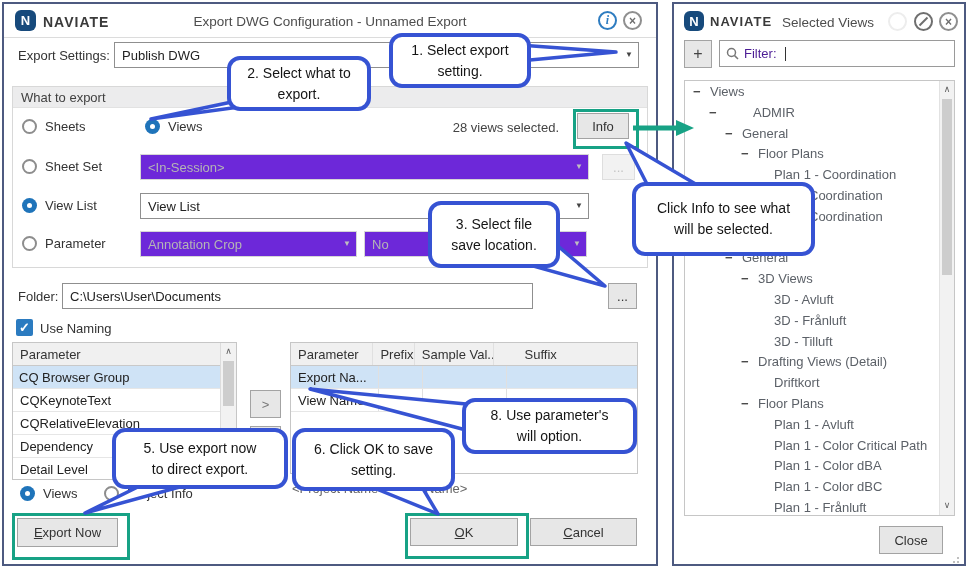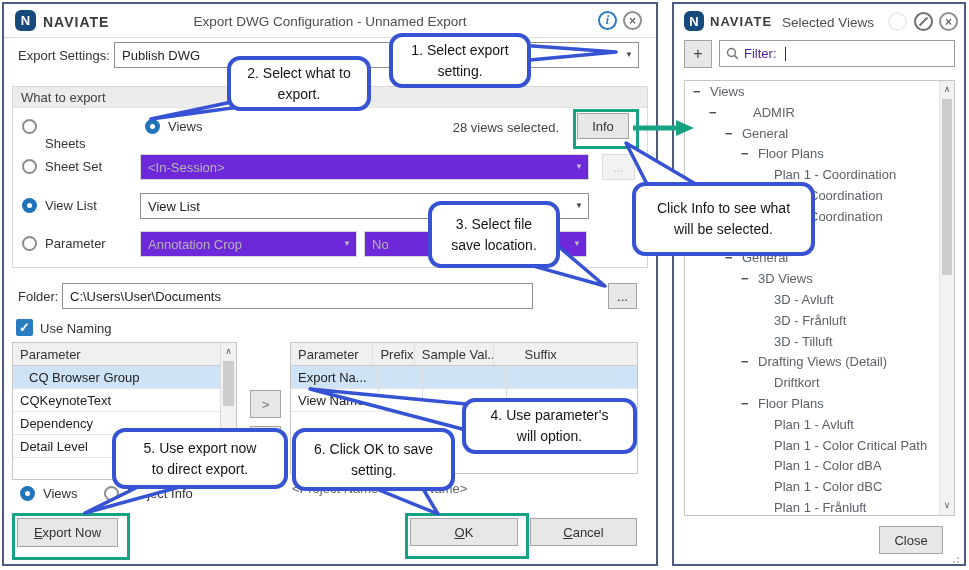--- a/index.html
+++ b/index.html
@@ -77,21 +77,21 @@
     <div class="combo" style="left:110px;top:38px;width:525px;height:26px;">
       <span>Publish DWG</span>
       <span class="arr">▼</span>
     </div>
 
     <div class="groupbox" style="left:8px;top:82px;width:636px;height:182px;">
       <div class="groupstrip">What to export</div>
     </div>
 
     <div class="radio off" style="left:18px;top:115px;"></div>
-    <div class="lbl" style="left:41px;top:132px;">Sheets</div>
+    <div class="lbl" style="left:41px;top:115px;">Sheets</div>
     <div class="radio on" style="left:141px;top:115px;"></div>
     <div class="lbl" style="left:164px;top:115px;">Views</div>
     <div class="lbl" style="left:430px;top:116px;width:125px;text-align:right;color:#444;">28 views selected.</div>
     <div class="btn" style="left:573px;top:109px;width:52px;height:26px;">Info</div>
     <div class="hl" style="left:569px;top:105px;width:60px;height:34px;"></div>
 
     <div class="radio off" style="left:18px;top:155px;"></div>
     <div class="lbl" style="left:41px;top:155px;">Sheet Set</div>
     <div class="combo disabled" style="left:136px;top:150px;width:449px;height:26px;">
       <span>&lt;In-Session&gt;</span>
@@ -122,22 +122,23 @@
       <span>C:\Users\User\Documents</span>
     </div>
     <div class="btn" style="left:604px;top:279px;width:29px;height:26px;">...</div>
 
     <div class="checkbox" style="left:12px;top:315px;">✓</div>
     <div class="lbl" style="left:36px;top:317px;">Use Naming</div>
 
     <div class="tbl" style="left:8px;top:338px;width:225px;height:138px;">
       <div class="thead" style="height:22px;padding-left:7px;">Parameter</div>
       <div id="param-list">
-          <div class="trow sel" style="height: 23px; padding-left: 16px; width: 209px; box-sizing: border-box;">CQ Browser Group</div>
+          <div class="trow sel" style="height: 23px; padding-left: 6px; width: 209px; box-sizing: border-box;">CQ Browser Group</div>
           <div class="trow" style="height: 23px; padding-left: 7px; width: 209px; box-sizing: border-box;">CQKeynoteText</div>
+          <div class="trow" style="height: 23px; padding-left: 7px; width: 209px; box-sizing: border-box;">CQRelativeElevation</div>
           <div class="trow" style="height: 23px; padding-left: 7px; width: 209px; box-sizing: border-box;">Dependency</div>
           <div class="trow" style="height: 23px; padding-left: 7px; width: 209px; box-sizing: border-box;">Detail Level</div>
         </div>
       <div class="sbar" style="right:0;top:0;bottom:0;width:15px;border-left:1px solid #dcdcdc;">
         <div class="sarrow" style="top:3px;">∧</div>
         <div class="sthumb" style="left:2px;right:2px;top:18px;height:45px;"></div>
       </div>
     </div>
 
     <div class="btn" style="left:246px;top:386px;width:31px;height:28px;color:#777;">&gt;</div>
@@ -272,21 +273,21 @@
   </div>
   <div class="callout" style="left:227px;top:56px;width:136px;height:47px;">
     <div>2. Select what to</div>
     <div>export.</div>
   </div>
   <div class="callout" style="left:428px;top:201px;width:124px;height:59px;">
     <div>3. Select file</div>
     <div>save location.</div>
   </div>
   <div class="callout" style="left:462px;top:398px;width:167px;height:48px;">
-    <div>4. Use parameter's</div>
+    <div>8. Use parameter's</div>
     <div>will option.</div>
   </div>
   <div class="callout" style="left:112px;top:428px;width:168px;height:53px;">
     <div>5. Use export now</div>
     <div>to direct export.</div>
   </div>
   <div class="callout" style="left:292px;top:428px;width:155px;height:55px;">
     <div>6. Click OK to save</div>
     <div>setting.</div>
   </div>

